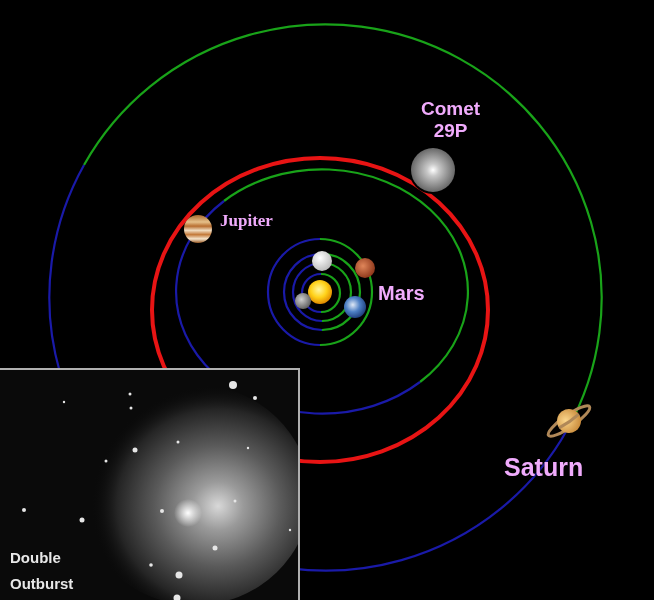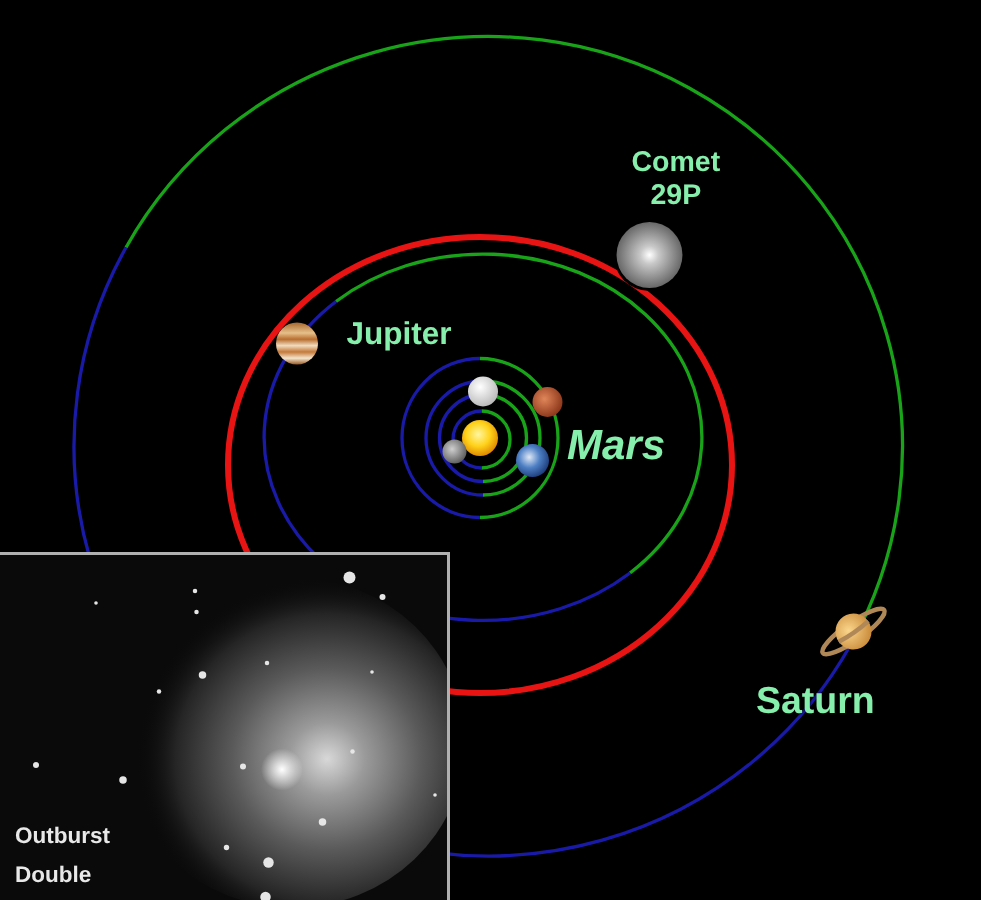--- a/index.html
+++ b/index.html
@@ -1,20 +1,20 @@
 <!DOCTYPE html>
 <html><head>
 <meta charset="utf-8">
 <style>
   html, body { margin: 0; padding: 0; background: #000; }
   body { width: 654px; height: 600px; overflow: hidden; position: relative; font-family: "Liberation Sans", "DejaVu Sans", sans-serif; }
   #stage { position: absolute; left: 0; top: 0; width: 654px; height: 600px; }
-  .label { position: absolute; color: #86efac; font-weight: bold; font-family: "Liberation Sans", "DejaVu Sans", sans-serif; text-shadow: 0 0 2px #000; line-height: 1; white-space: nowrap; }
-  #label-jupiter { left: 231px; top: 212px; font-size: 21px; }
-  #label-mars { left: 378px; top: 283px; font-size: 28px; font-style: italic; }
+  .label { position: absolute; color: #f0abfc; font-weight: bold; font-family: "Liberation Sans", "DejaVu Sans", sans-serif; text-shadow: 0 0 2px #000; line-height: 1; white-space: nowrap; }
+  #label-jupiter { left: 220px; top: 212px; font-size: 17px; font-family: Liberation Serif, serif; }
+  #label-mars { left: 378px; top: 283px; font-size: 20px; }
   #label-comet { left: 421px; top: 98px; font-size: 19px; text-align: center; line-height: 22px; }
   #label-saturn { left: 504px; top: 455px; font-size: 25px; }
   #inset { position: absolute; left: -2px; top: 368px; width: 298px; height: 234px; border: 2px solid #b0b0b0; background: #0a0a0a; overflow: hidden; }
   #inset svg { position: absolute; left: 0; top: 0; }
   #inset-caption { position: absolute; left: 10px; top: 175px; color: #e8e8e8; font-weight: bold; font-size: 15px; line-height: 26px; }
 </style>
 </head>
 <body>
 
 <div id="stage">
@@ -165,17 +165,17 @@
         <circle cx="24" cy="140" r="2"></circle>
         <circle cx="82" cy="150" r="2.5"></circle>
         <circle cx="215" cy="178" r="2.5"></circle>
         <circle cx="151" cy="195" r="1.8"></circle>
         <circle cx="179" cy="205" r="3.5"></circle>
         <circle cx="177" cy="228" r="3.5"></circle>
         <circle cx="290" cy="160" r="1.2"></circle>
       </g>
     </svg>
     <div id="inset-caption">
+      <div>Double</div>
       <div>Outburst</div>
-      <div>Double</div>
     </div>
   </div>
 </div>
 
 </body></html>

